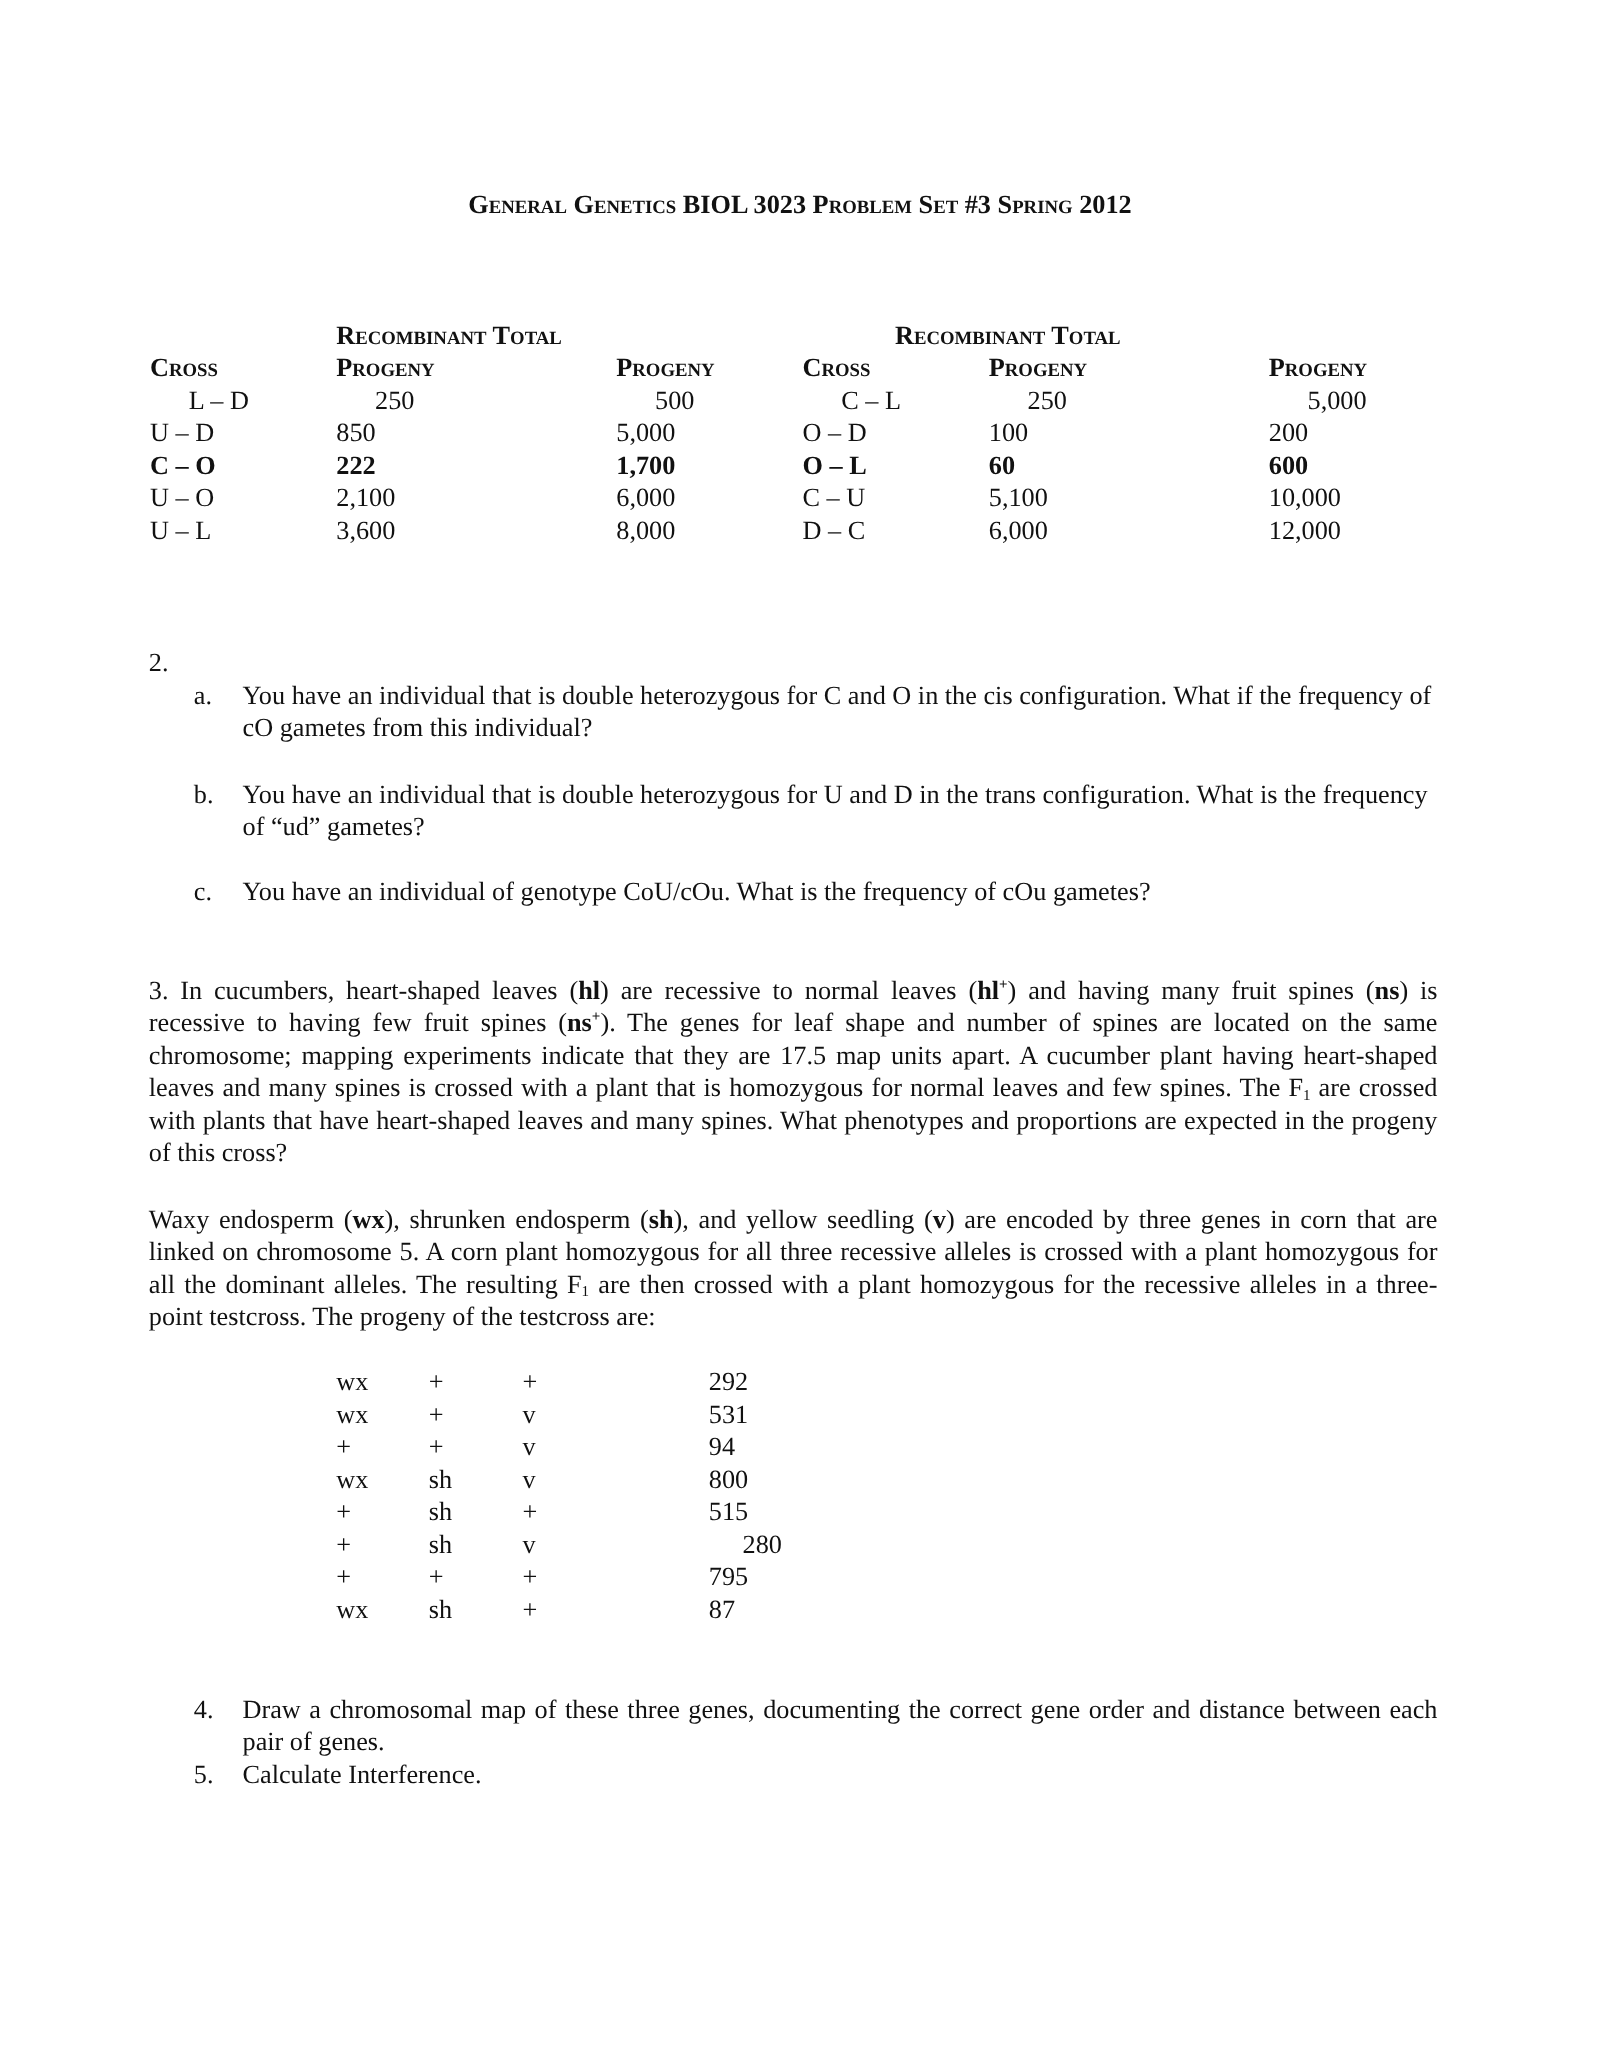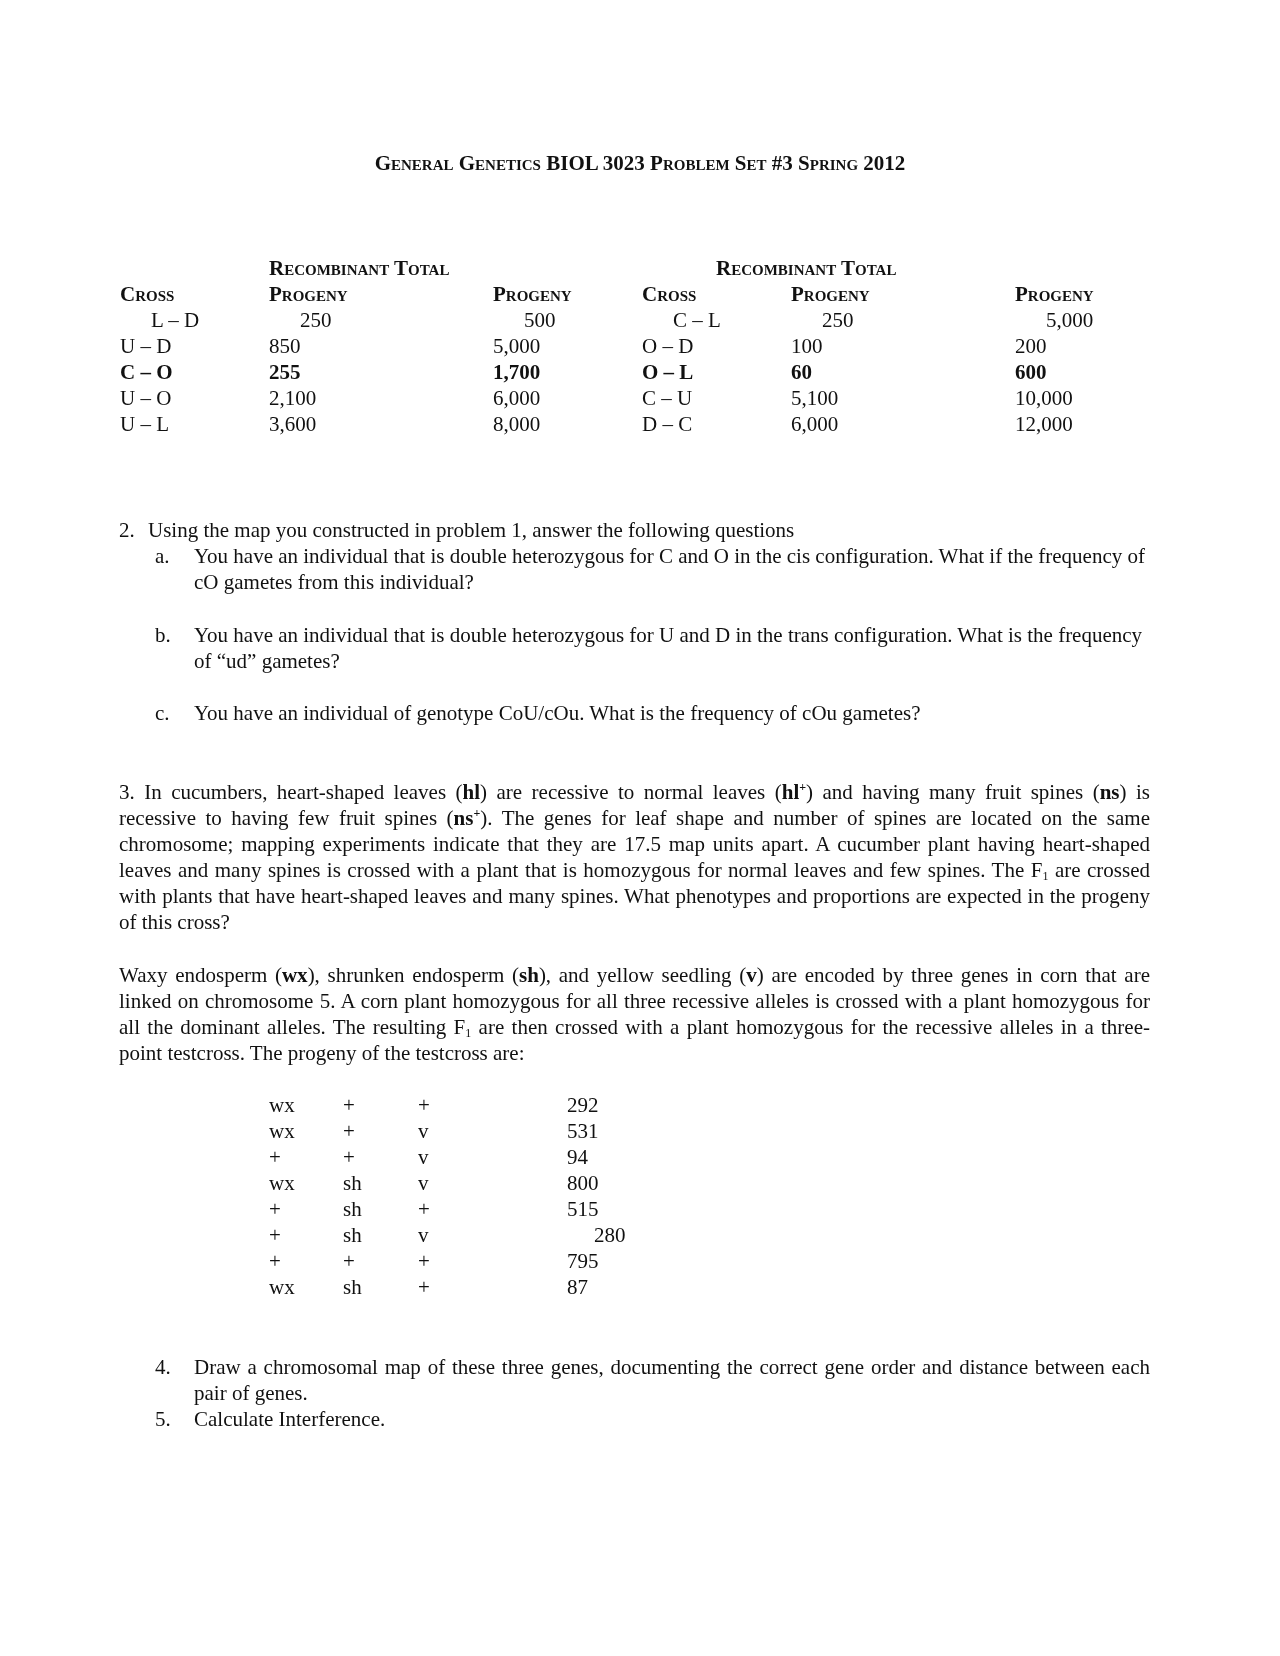--- a/index.html
+++ b/index.html
@@ -65,21 +65,21 @@
     <div class="tbl-row" style="top:78px;">
       <span class="cell" style="left:120px;">U – D</span>
       <span class="cell" style="left:269px;">850</span>
       <span class="cell" style="left:493px;">5,000</span>
       <span class="cell" style="left:642px;">O – D</span>
       <span class="cell" style="left:791px;">100</span>
       <span class="cell" style="left:1015px;">200</span>
     </div>
     <div class="tbl-row" style="top:104px;font-weight:bold;">
       <span class="cell" style="left:120px;">C – O</span>
-      <span class="cell" style="left:269px;">255</span>
+      <span class="cell" style="left:269px;">222</span>
       <span class="cell" style="left:493px;">1,700</span>
       <span class="cell" style="left:642px;">O – L</span>
       <span class="cell" style="left:791px;">60</span>
       <span class="cell" style="left:1015px;">600</span>
     </div>
     <div class="tbl-row" style="top:130px;">
       <span class="cell" style="left:120px;">U – O</span>
       <span class="cell" style="left:269px;">2,100</span>
       <span class="cell" style="left:493px;">6,000</span>
       <span class="cell" style="left:642px;">C – U</span>
@@ -92,21 +92,20 @@
       <span class="cell" style="left:493px;">8,000</span>
       <span class="cell" style="left:642px;">D – C</span>
       <span class="cell" style="left:791px;">6,000</span>
       <span class="cell" style="left:1015px;">12,000</span>
     </div>
   </div>
 
 
   <div class="list-item" style="left:119px; top:517px; width:1031px; height:26px;">
     <span class="num">2.</span>
-    <span class="txt" style="left:29px;">Using the map you constructed in problem 1, answer the following questions</span>
   </div>
 
   <div class="list-item" style="left:155px; top:543px; width:995px; height:52px;">
     <span class="num">a.</span>
     <span class="txt" style="left:39px; width:956px; white-space:normal;">You have an individual that is double heterozygous for C and O in the cis configuration.  What if the frequency of cO gametes from this individual?</span>
   </div>
 
   <div class="list-item" style="left:155px; top:622px; width:995px; height:52px;">
     <span class="num">b.</span>
     <span class="txt" style="left:39px; width:956px; white-space:normal;">You have an individual that is double heterozygous for U and D in the trans configuration.  What is the frequency of “ud” gametes?</span>

